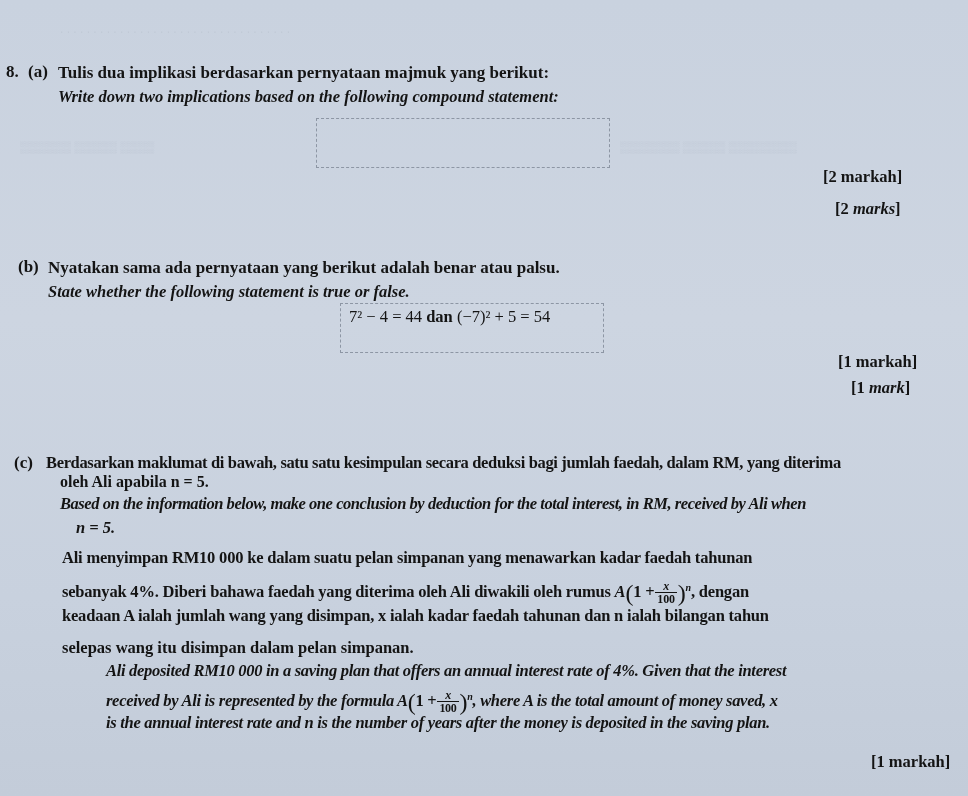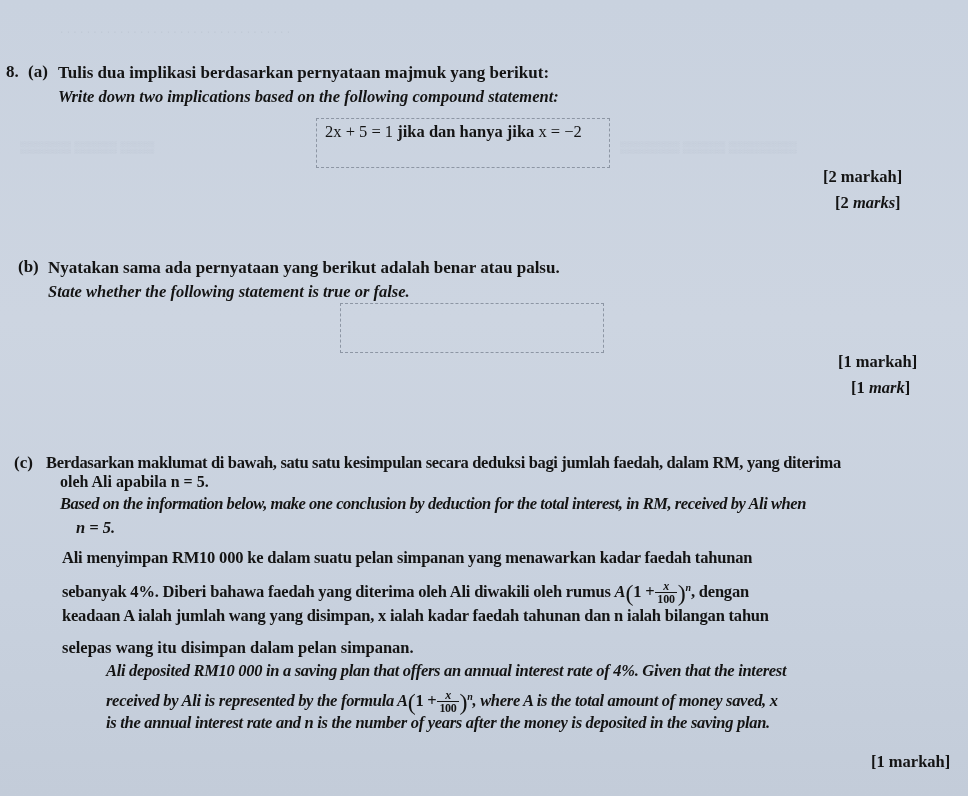--- a/index.html
+++ b/index.html
@@ -44,35 +44,35 @@
 <div class="ghost" style="left:20px;top:140px;">▒▒▒▒▒▒ ▒▒▒▒▒ ▒▒▒▒</div>
 <div class="ghost" style="left:620px;top:140px;">▒▒▒▒▒▒▒ ▒▒▒▒▒ ▒▒▒▒▒▒▒▒</div>
 
 <div class="abs q-num">8.</div>
 
 <div class="abs part-label" style="left:28px;top:62px;">(a)</div>
 <div class="abs ms" style="left:58px;top:63px;font-size:17px;">Tulis dua implikasi berdasarkan pernyataan majmuk yang berikut:</div>
 <div class="abs en" style="left:58px;top:87px;">Write down two implications based on the following compound statement:</div>
 
 <div class="box" style="left:316px;top:118px;width:276px;height:44px;">
-  <div class="row">
-    <span>2x + 5 = 1</span>
-    <span class="b">jika dan hanya jika</span>
-    <span>x = −2</span>
-  </div>
 </div>
 
 <div class="abs mark" style="left:823px;top:167px;">[2 markah]</div>
-<div class="abs mark-en" style="left:835px;top:193px;"><span>[2 </span><em>marks</em><span>]</span></div>
+<div class="abs mark-en" style="left:835px;top:199px;"><span>[2 </span><em>marks</em><span>]</span></div>
 
 <div class="abs part-label" style="left:18px;top:257px;">(b)</div>
 <div class="abs ms" style="left:48px;top:258px;font-size:17px;">Nyatakan sama ada pernyataan yang berikut adalah benar atau palsu.</div>
 <div class="abs en" style="left:48px;top:282px;">State whether the following statement is true or false.</div>
 
 <div class="box" style="left:340px;top:303px;width:246px;height:44px;">
+  <div class="row">
+    <span>7² − 4 = 44</span>
+    <span class="b">dan</span>
+    <span>(−7)² + 5 = 54</span>
+  </div>
 </div>
 
 <div class="abs mark" style="left:838px;top:352px;">[1 markah]</div>
 <div class="abs mark-en" style="left:851px;top:378px;"><span>[1 </span><em>mark</em><span>]</span></div>
 
 <div class="abs part-label" style="left:14px;top:453px;">(c)</div>
 <div class="abs ms" style="left:46px;top:453px;font-size:16.5px;letter-spacing:-0.35px;">Berdasarkan maklumat di bawah, satu satu kesimpulan secara deduksi bagi jumlah faedah, dalam RM, yang diterima</div>
 <div class="abs ms" style="left:60px;top:473px;">oleh Ali apabila n = 5.</div>
 <div class="abs en" style="left:60px;top:494px;letter-spacing:-0.45px;">Based on the information below, make one conclusion by deduction for the total interest, in RM, received by Ali when</div>
 <div class="abs en" style="left:76px;top:518px;">n = 5.</div>

